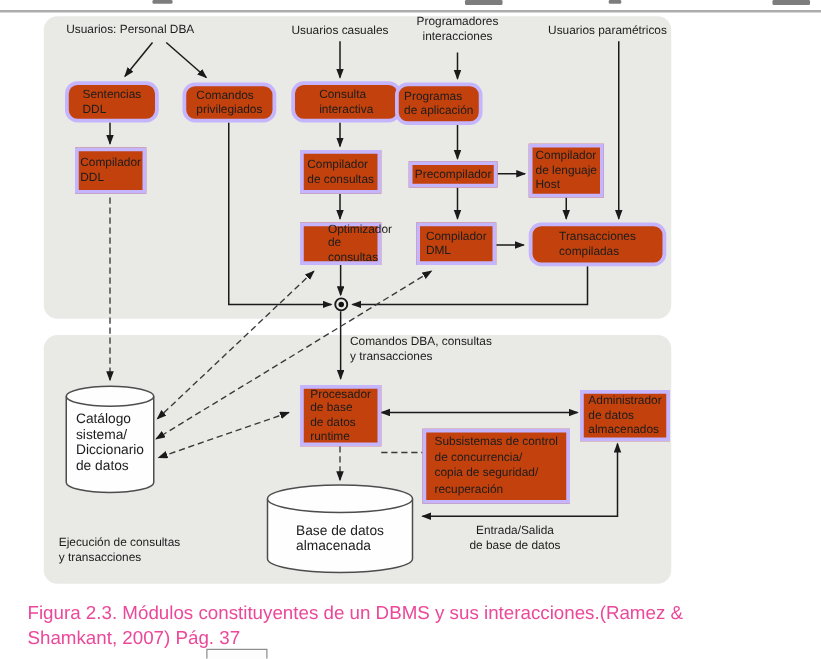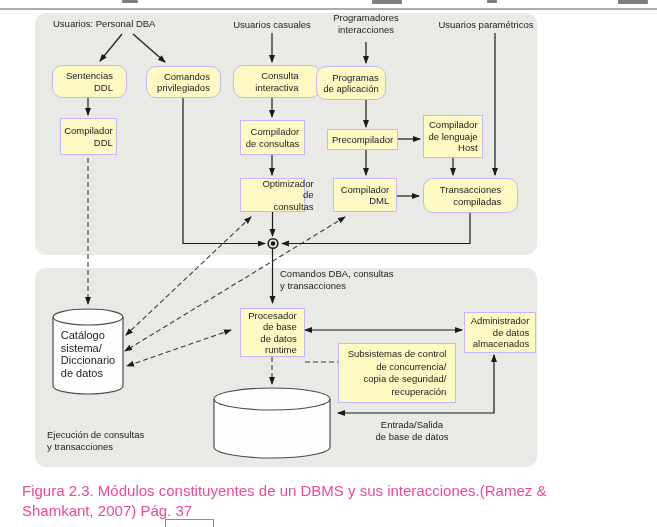--- a/index.html
+++ b/index.html
@@ -5,21 +5,21 @@
   html,body{margin:0;padding:0;background:#fff;}
   #screen{position:relative;width:657px;height:527px;background:#ffffff;overflow:hidden;
           font-family:"Liberation Sans",sans-serif;color:#1f1f1f;}
   .frag{position:absolute;top:0;background:#7d7d7d;border-radius:1px;}
   #toprule{position:absolute;left:0;top:8px;width:657px;height:1.5px;background:#adadad;}
   .panel{position:absolute;left:35px;width:502px;background:#e9e9e6;border-radius:11px;}
   #panel-top{top:13px;height:242px;}
   #panel-bottom{top:268px;height:199px;}
   svg.wires{position:absolute;left:0;top:0;z-index:3;}
   .node{position:absolute;z-index:4;display:flex;align-items:center;justify-content:center;
-        text-align:right;background:#fef9c3;border:1px solid #c4b5fd;font-size:9.5px;
+        text-align:left;background:#c2410c;border:3px solid #c4b5fd;font-size:9.5px;
         line-height:11.5px;color:#1c1c1c;white-space:pre-line;padding:1px;box-sizing:border-box;}
   .rounded{border-radius:10px;}
   .lbl{position:absolute;z-index:4;font-size:9.5px;line-height:12px;color:#1c1c1c;white-space:pre-line;}
   .center{text-align:center;}
   .cyltext{position:absolute;z-index:4;display:flex;align-items:center;justify-content:center;
            text-align:left;font-size:11px;line-height:12.5px;color:#1c1c1c;white-space:pre-line;}
   #caption{position:absolute;left:22px;top:481px;z-index:4;font-size:15px;line-height:20px;color:#ec4899;}
   #partialbox{position:absolute;left:165px;top:519px;width:47px;height:14px;z-index:4;
               background:#fdfdfd;border:1px solid #8f8f8f;}
 </style>
@@ -95,21 +95,21 @@
   <div class="lbl center" style="left:432px;top:19px;width:108px;">Usuarios paramétricos</div>
 
   <div class="node rounded" style="left:52px;top:65px;width:75px;height:33px;">Sentencias
 DDL</div>
   <div class="node rounded" style="left:146px;top:66px;width:75px;height:32px;">Comandos
 privilegiados</div>
   <div class="node rounded" style="left:233px;top:65px;width:88px;height:33px;">Consulta
 interactiva</div>
   <div class="node rounded" style="left:316px;top:66px;width:70px;height:34px;">Programas
 de aplicación</div>
-  <div class="node rounded" style="left:423px;top:178px;width:95px;height:35px;">Transacciones
+  <div class="node rounded" style="left:423px;top:178px;width:110px;height:35px;">Transacciones
 compiladas</div>
 
   <div class="node" style="left:60px;top:118px;width:57px;height:37px;">Compilador
 DDL</div>
   <div class="node" style="left:240px;top:120px;width:65px;height:35px;">Compilador
 de consultas</div>
   <div class="node" style="left:327px;top:129px;width:71px;height:21px;">Precompilador</div>
   <div class="node" style="left:423px;top:115px;width:60px;height:43px;">Compilador
 de lenguaje
 Host</div>
@@ -126,20 +126,22 @@
 copia de seguridad/
 recuperación</div>
   <div class="node" style="left:464px;top:312px;width:72px;height:41px;">Administrador
 de datos
 almacenados</div>
 
   <div class="cyltext" style="left:53px;top:323px;width:70px;height:62px;">Catálogo
 sistema/
 Diccionario
 de datos</div>
+  <div class="cyltext" style="left:214px;top:412px;width:116px;height:38px;">Base de datos
+almacenada</div>
 
   <div class="lbl" style="left:280px;top:268px;">Comandos DBA, consultas
 y transacciones</div>
   <div class="lbl" style="left:47px;top:429px;">Ejecución de consultas
 y transacciones</div>
   <div class="lbl center" style="left:362px;top:419px;width:100px;">Entrada/Salida
 de base de datos</div>
 
   <div id="caption">
     <div>Figura 2.3. Módulos constituyentes de un DBMS y sus interacciones.(Ramez &amp;</div>

